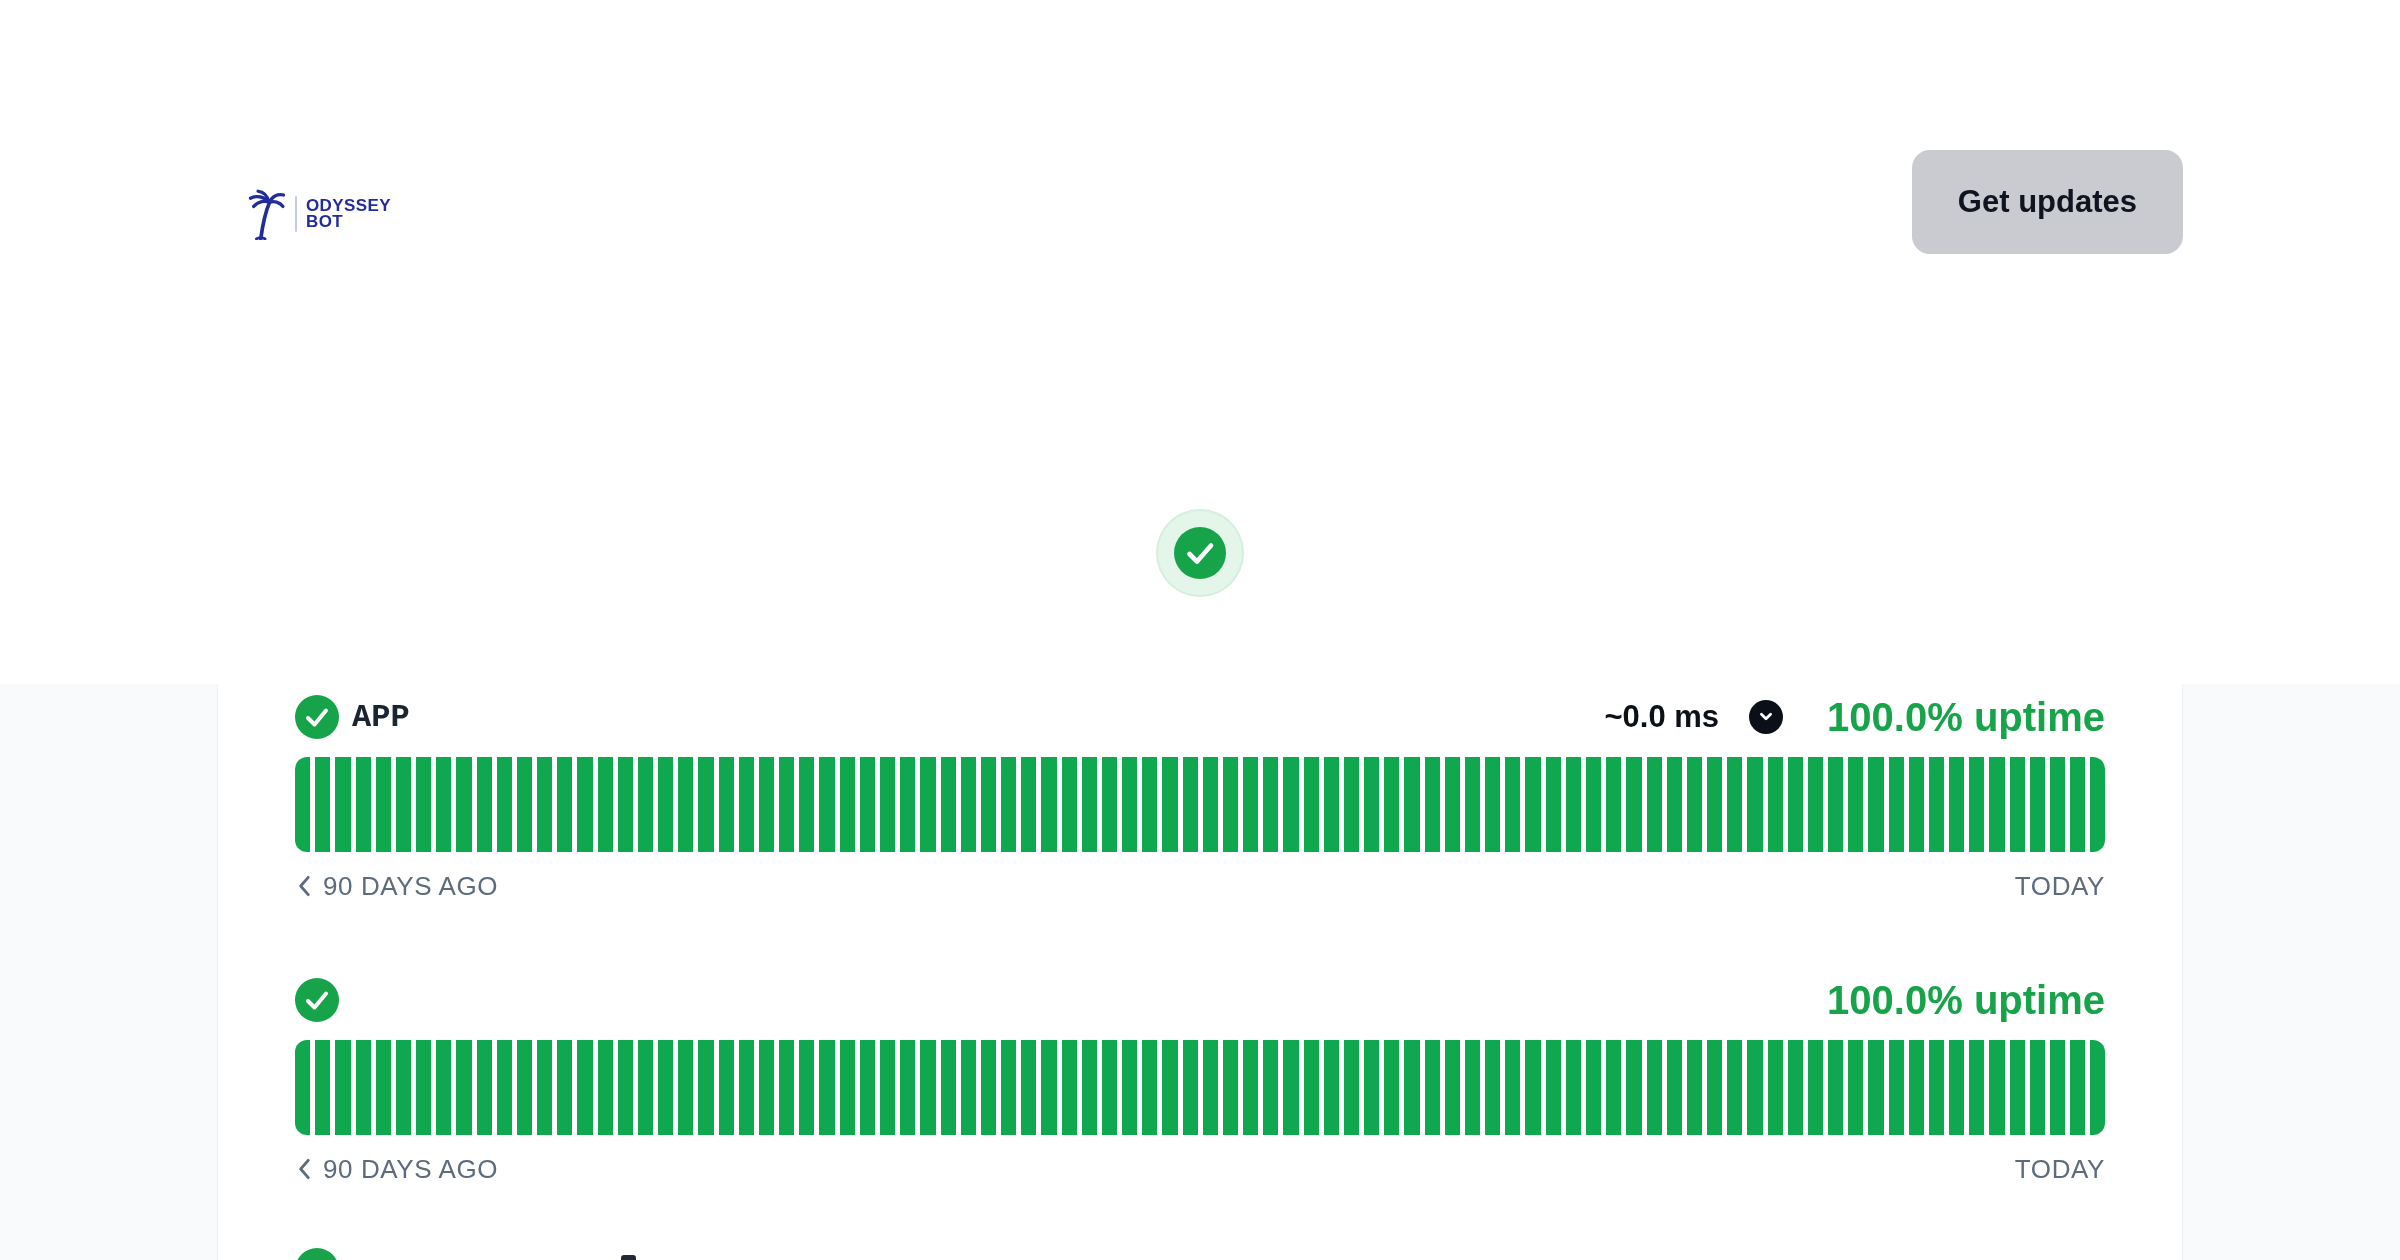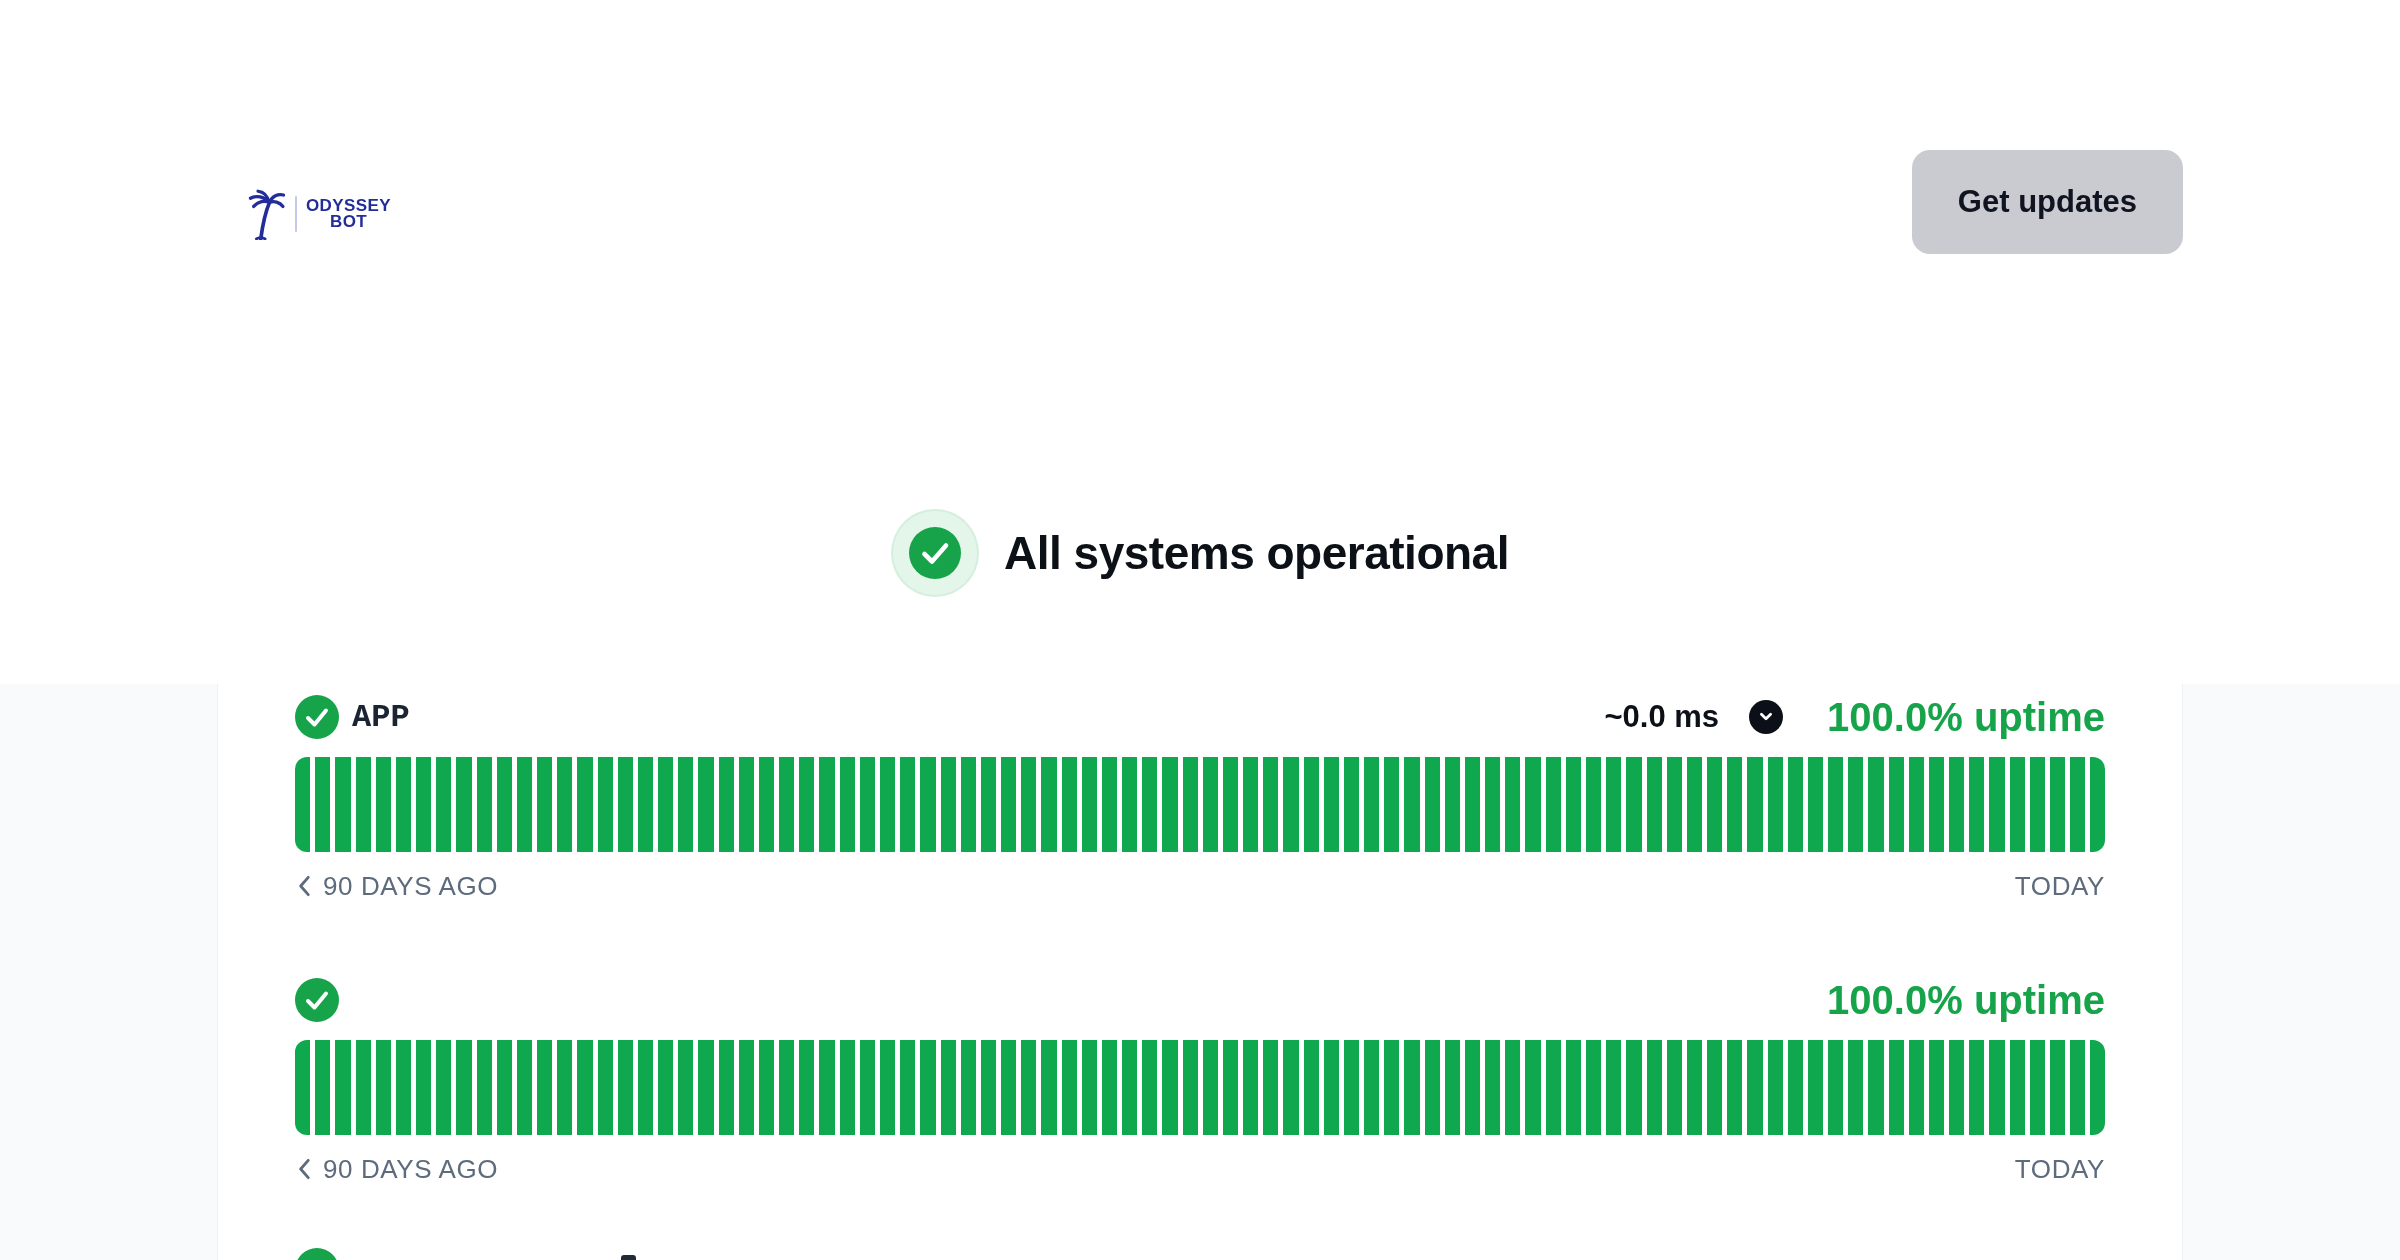--- a/index.html
+++ b/index.html
@@ -20,21 +20,21 @@
     background:#ffffff;
     font-family:"Liberation Sans","DejaVu Sans",sans-serif;
     -webkit-font-smoothing:antialiased;
   }
 
   
   .logo{position:absolute;left:242px;top:188px;display:flex;align-items:center;gap:9px;cursor:pointer;}
   .logo svg{display:block;}
   .logo-sep{width:2px;height:36px;background:#c4c9ec;border-radius:1px;}
   .logo-text{display:flex;flex-direction:column;color:var(--logo-navy);
-    font-weight:800;font-size:17px;line-height:0.92;letter-spacing:0.4px;text-transform:uppercase;text-align:center;}
+    font-weight:800;font-size:17px;line-height:0.92;letter-spacing:0.4px;text-transform:uppercase;}
   .get-updates{position:absolute;right:217px;top:150px;height:104px;padding:0 46px;
     background:var(--button-gray);color:#0f1420;border:none;border-radius:18px;
     font-family:inherit;font-size:31px;font-weight:700;cursor:pointer;}
 
   
   .hero{position:absolute;top:509px;left:0;width:100%;
     display:flex;justify-content:center;align-items:center;gap:25px;}
   .halo{width:88px;height:88px;border-radius:50%;background:var(--green-halo);
     box-shadow:inset 0 0 0 2px rgba(22,163,74,0.07);
     display:flex;align-items:center;justify-content:center;flex:0 0 auto;}
@@ -95,21 +95,20 @@
 
 <button class="get-updates">Get updates</button>
 
 <section class="hero">
   <span class="halo">
     <svg width="52" height="52" viewBox="0 0 52 52">
       <circle cx="26" cy="26" r="26" fill="#16a34a"></circle>
       <path d="M15.5 27 L23 34.5 L37 18.5" fill="none" stroke="#ffffff" stroke-width="4.6" stroke-linecap="round" stroke-linejoin="round"></path>
     </svg>
   </span>
-  <h1 class="hero-title">All systems operational</h1>
 </section>
 
 <section class="lower">
   <div class="card">
 
     <div class="comp">
       <div class="comp-head">
         <span class="check-sm">
           <svg width="44" height="44" viewBox="0 0 44 44">
             <circle cx="22" cy="22" r="22" fill="#16a34a"></circle>

